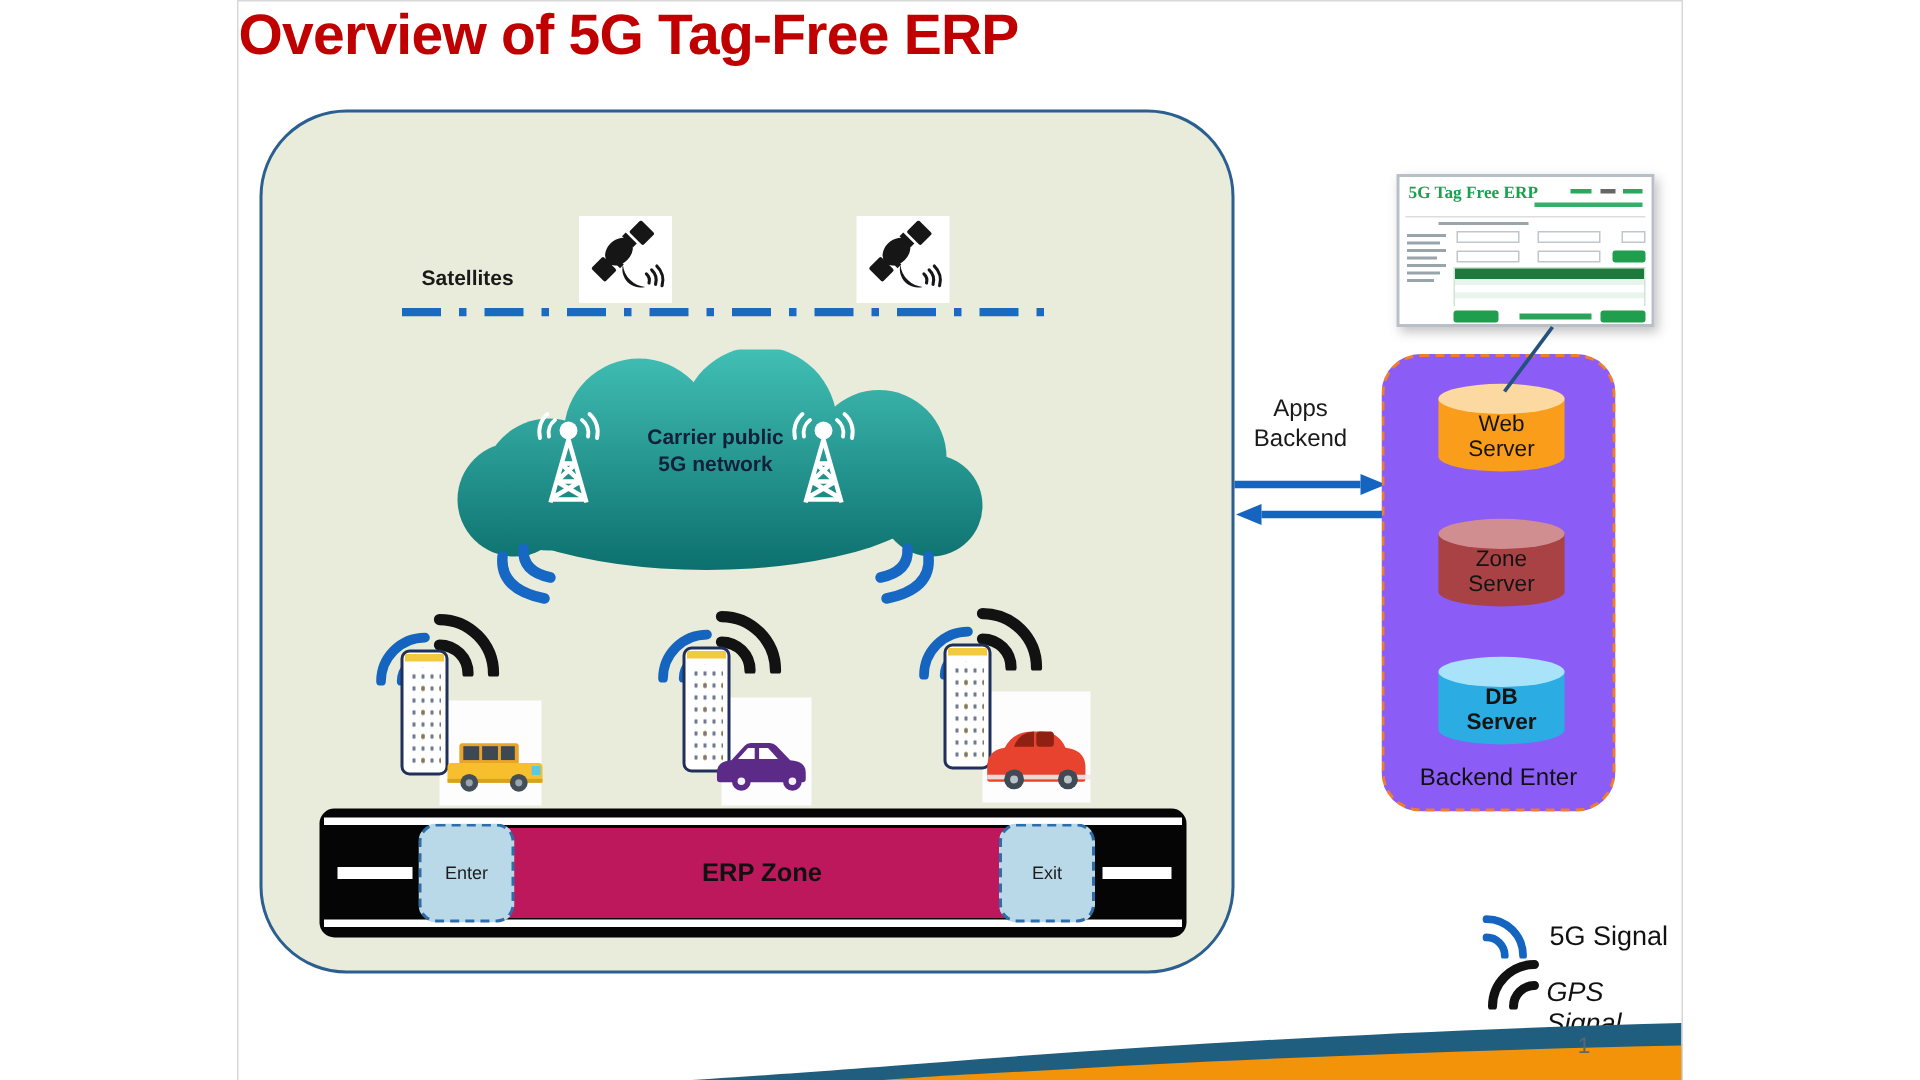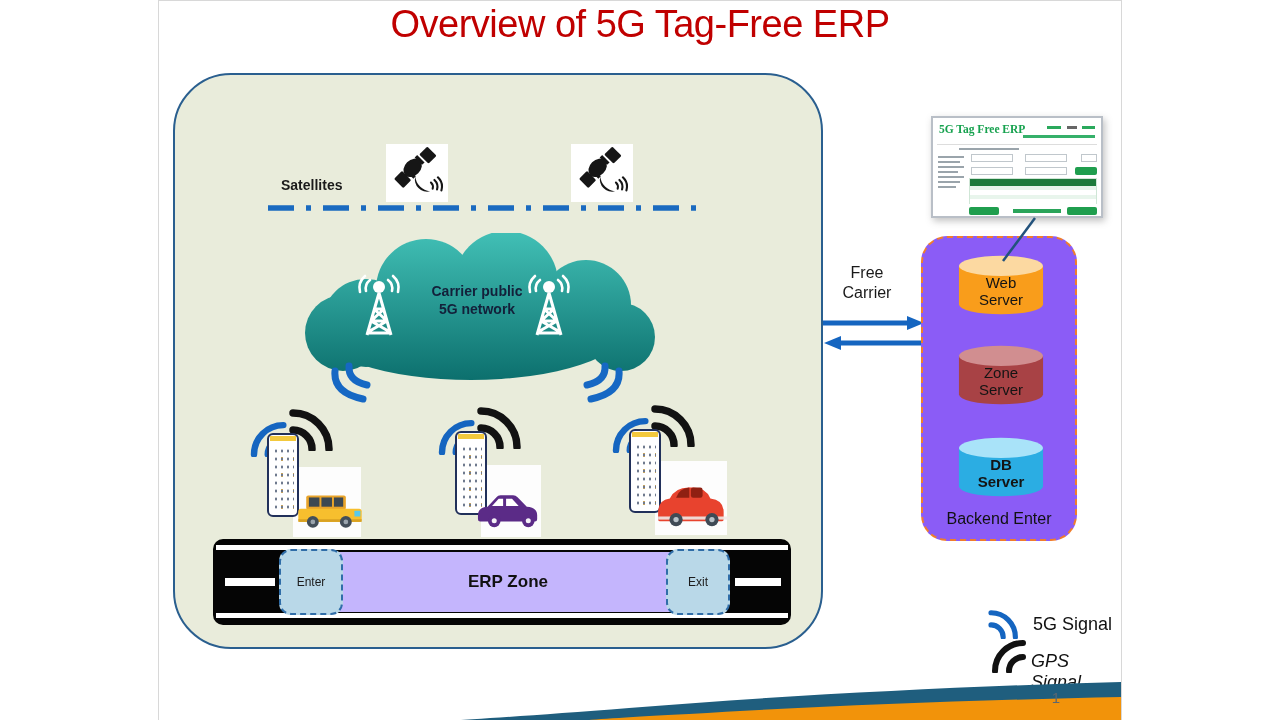--- a/index.html
+++ b/index.html
@@ -1,21 +1,21 @@
 <!DOCTYPE html>
 <html><head>
 <meta charset="utf-8">
 <style>
   html,body{margin:0;padding:0;background:#ffffff;width:1280px;height:720px;overflow:hidden;
     font-family:"Liberation Sans",sans-serif;-webkit-font-smoothing:antialiased;}
   .slide{position:absolute;left:158px;top:0;width:964px;height:720px;background:#fff;
     border:1px solid #d8d8d8;border-bottom:none;box-sizing:border-box;}
   .abs{position:absolute;}
-  .title{position:absolute;left:0;right:0;top:2px;text-align:center;color:#C00000;
-    font-size:38px;font-weight:400;letter-spacing:-0.5px;}
+  .title{position:absolute;left:0;right:0;top:2px;color:#C00000;
+    font-size:38px;font-weight:700;letter-spacing:-0.5px;}
   
   .coverage{position:absolute;left:14px;top:72px;width:650px;height:576px;background:#e9ecdb;
     border:2.5px solid #2a5f8f;border-radius:58px;box-sizing:border-box;}
   .sat-label{position:absolute;left:106px;top:102px;font-size:14px;font-weight:700;color:#1a1a1a;}
   .sat-box{position:absolute;width:62px;height:58px;background:#fff;display:flex;align-items:center;justify-content:center;}
   .cloud-wrap{position:absolute;left:106px;top:158px;width:392px;height:170px;}
   .cloud-text{position:absolute;left:96px;top:50px;width:200px;text-align:center;
     font-size:14px;font-weight:700;color:#13203a;line-height:1.25;}
   
   .vgroup{position:absolute;width:140px;height:140px;}
@@ -25,21 +25,21 @@
   .phone .pbar{height:5px;background:#f3c93d;margin:1px 1px 2px;}
   .phone .pgrid{position:absolute;left:3px;right:3px;top:10px;bottom:4px;
     background-image:radial-gradient(#6f7a8e 1.1px,transparent 1.3px),radial-gradient(#eba722 1.2px,transparent 1.4px);
     background-size:6px 8px,12px 16px;background-position:1px 2px,4px 6px;}
   .car{position:absolute;left:52px;top:78px;width:70px;height:56px;}
   .arc-blue{position:absolute;left:0;top:14px;width:44px;height:40px;}
   .arc-black{position:absolute;left:44px;top:0;width:56px;height:48px;}
   
   .road{position:absolute;left:38px;top:464px;width:578px;height:86px;background:#050505;border-radius:10px;}
   .road .stripe{position:absolute;left:3px;right:3px;height:5px;background:#fff;}
-  .erpzone{position:absolute;left:99px;top:13px;width:392px;height:60px;background:#c4b5fd;
+  .erpzone{position:absolute;left:99px;top:13px;width:392px;height:60px;background:#be185d;
     display:flex;align-items:center;justify-content:center;font-size:17px;font-weight:600;color:#111;}
   .gate{position:absolute;top:10px;width:64px;height:66px;background:#b9d8e8;border:2px dashed #2f6da8;
     border-radius:12px;box-sizing:border-box;display:flex;align-items:center;justify-content:center;
     font-size:12px;color:#1c1c1c;}
   .lane{position:absolute;top:39px;height:8px;background:#fff;}
   
   .dx-label{position:absolute;left:652px;top:262px;width:112px;text-align:center;font-size:16px;
     color:#1a1a1a;line-height:1.25;}
   
   .backend{position:absolute;left:762px;top:235px;width:156px;height:305px;background:#8b5cf6;
@@ -263,22 +263,22 @@
       <div class="gate" style="left:66px;">
         <span>Enter</span>
       </div>
       <div class="gate" style="left:453px;">
         <span>Exit</span>
       </div>
     </div>
   </div>
 
   <div class="dx-label">
-    <span>Free</span><br>
-    <span>Carrier</span>
+    <span>Apps</span><br>
+    <span>Backend</span>
   </div>
   <svg class="abs" style="left:662px;top:312px;" width="106" height="40">
     <g stroke="#1565c0" stroke-width="5" fill="#1565c0">
       <line x1="2" y1="10" x2="86" y2="10"></line>
         <polygon points="86,3 103,10 86,17" stroke="none"></polygon>
       <line x1="104" y1="30" x2="20" y2="30"></line>
         <polygon points="20,23 3,30 20,37" stroke="none"></polygon>
     </g>
   </svg>
 

